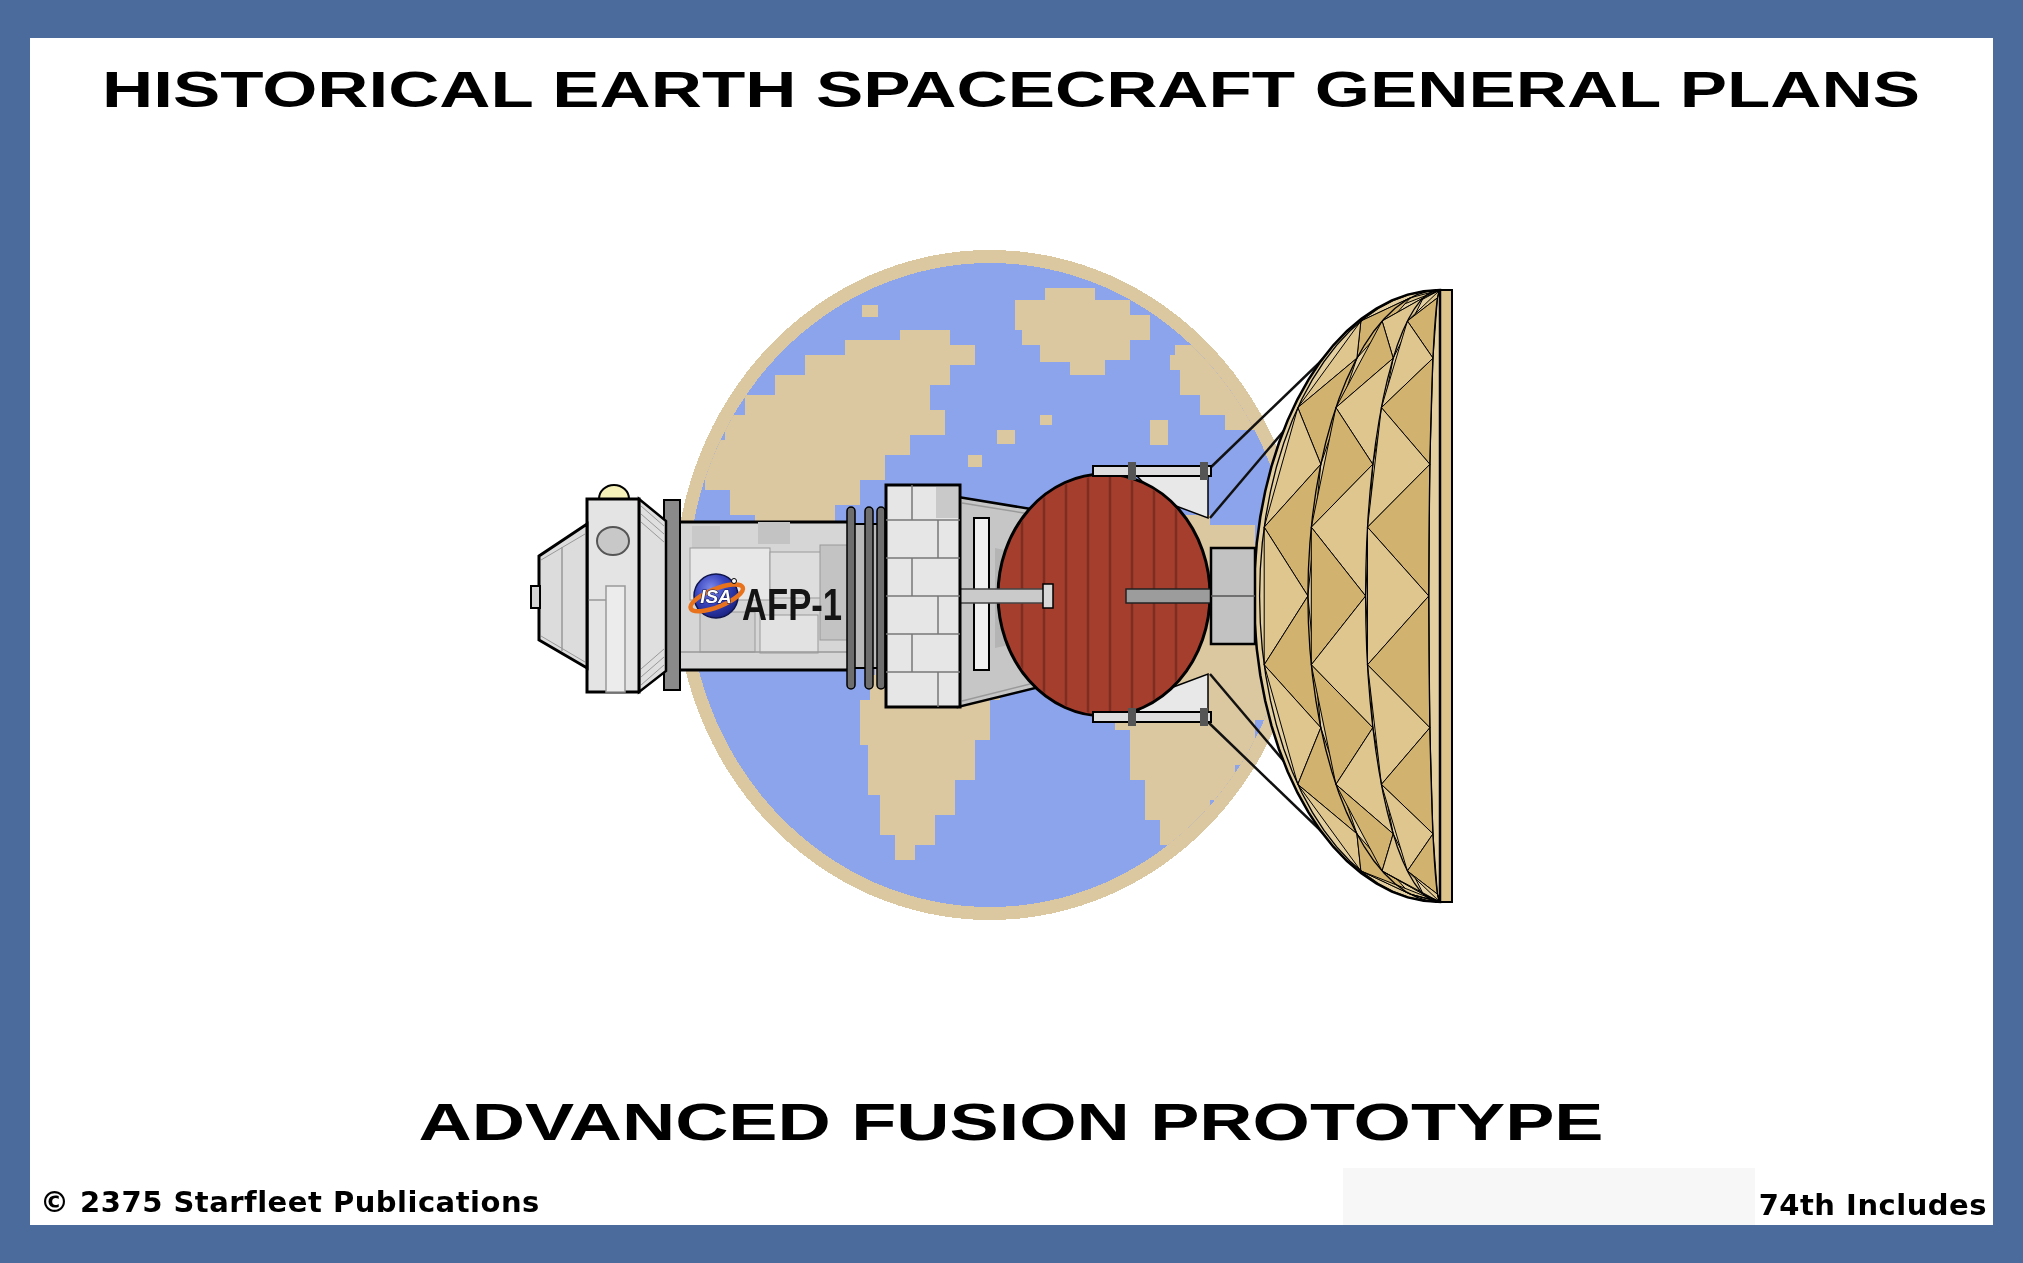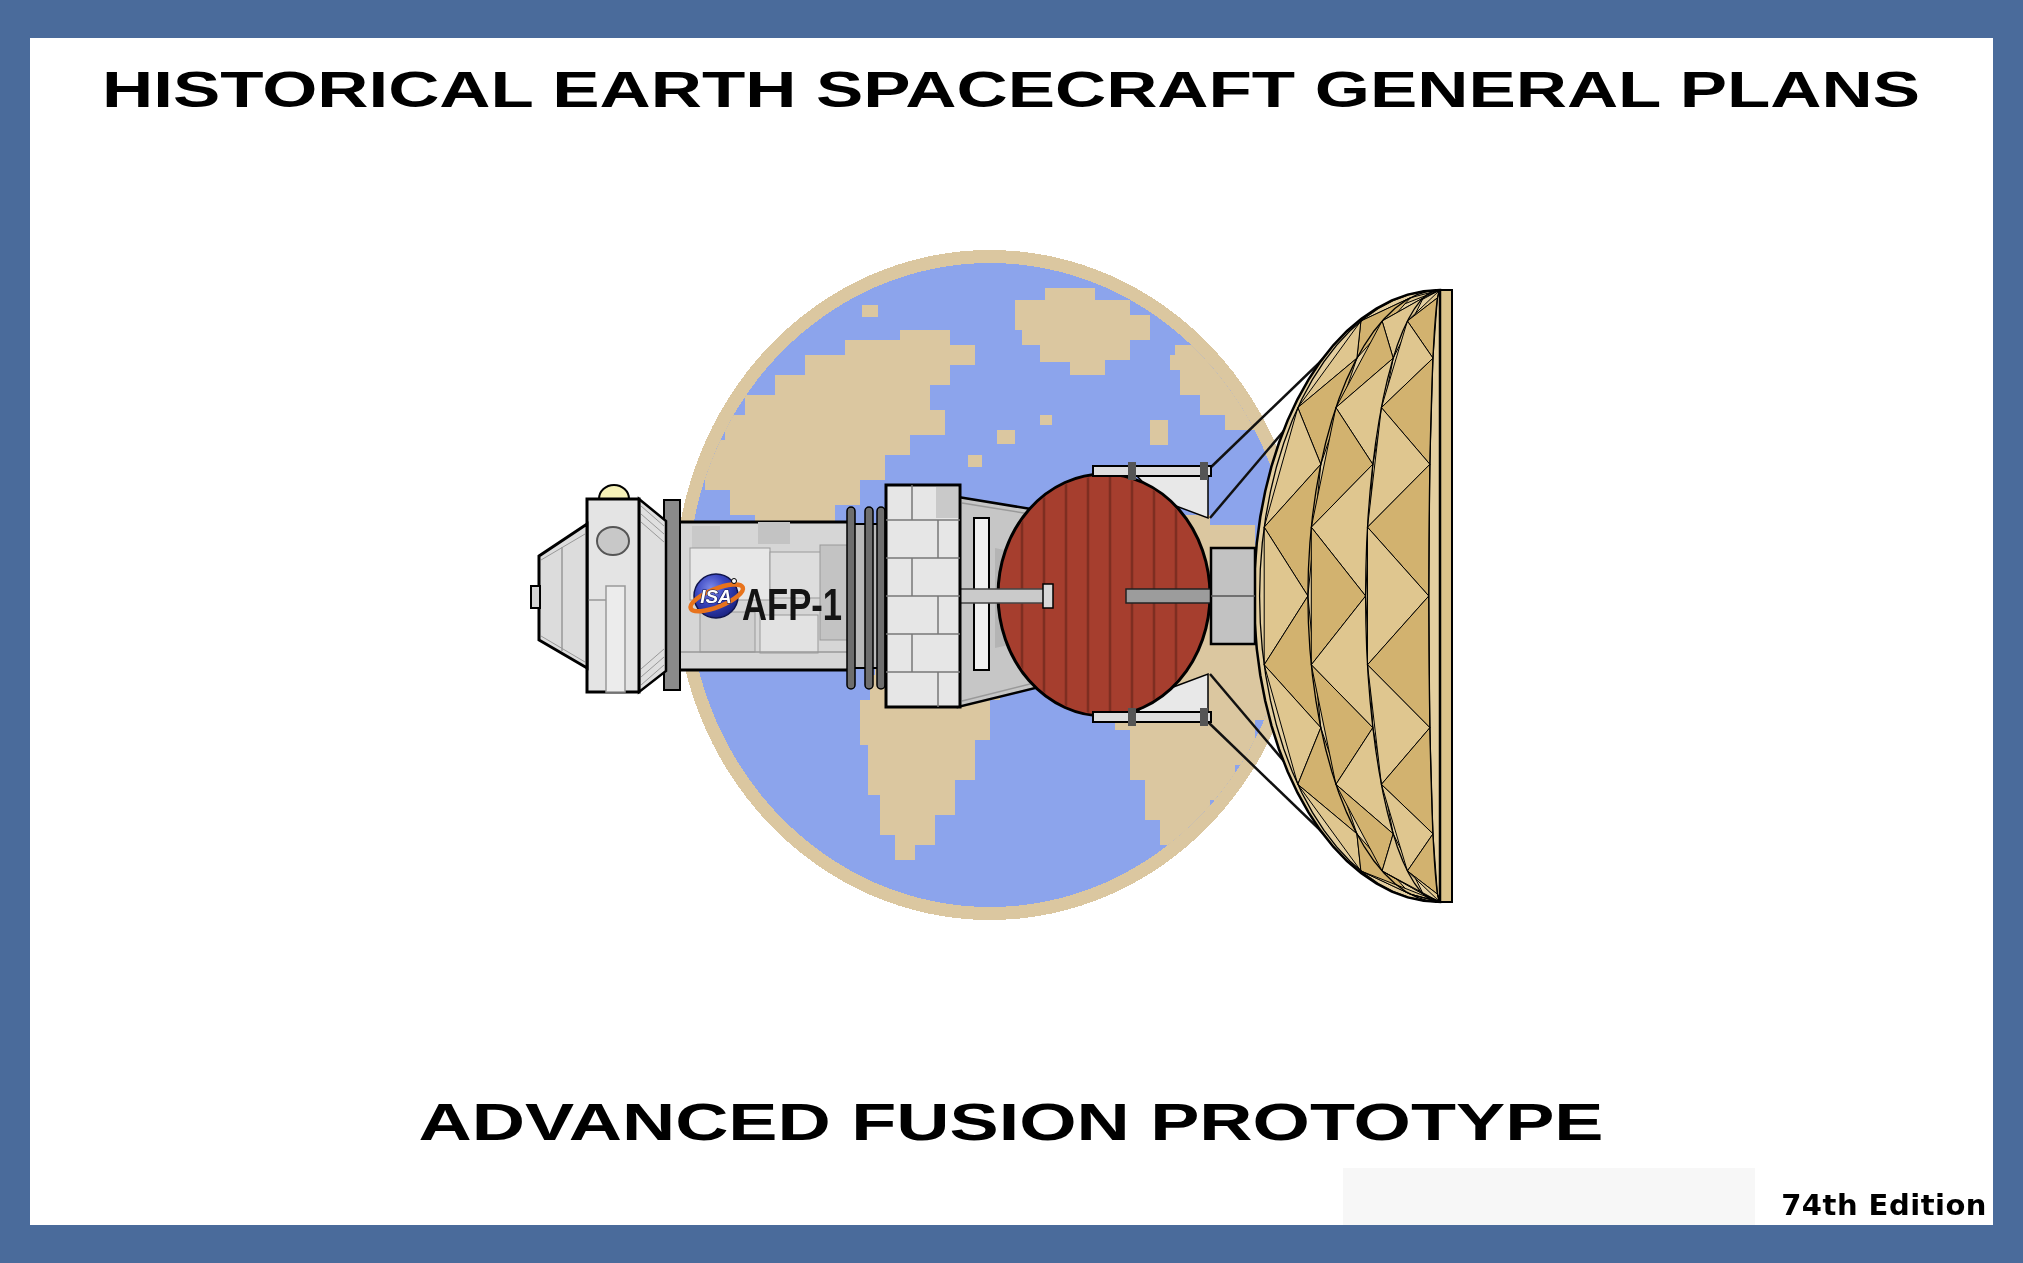--- a/index.html
+++ b/index.html
@@ -233,14 +233,15 @@
       <text class="isa-text" x="0" y="7" text-anchor="middle" font-size="19" style="paint-order:stroke;stroke:#10154d;stroke-width:1.2px;">ISA</text>
     </g>
 
     <text class="afp-text" x="742" y="620" font-size="44" textLength="100" lengthAdjust="spacingAndGlyphs">AFP-1</text>
 
     <text class="display-text" x="1011" y="107" text-anchor="middle" font-size="50" textLength="1818" lengthAdjust="spacingAndGlyphs">HISTORICAL EARTH SPACECRAFT GENERAL PLANS</text>
     <text class="display-text" x="1011" y="1140" text-anchor="middle" font-size="51" textLength="1185" lengthAdjust="spacingAndGlyphs">ADVANCED FUSION PROTOTYPE</text>
   </svg>
 
   <div class="note-box"></div>
-  <div class="footer-text fo-edition">74th Edition</div>
+  <div class="footer-text fo-left">© 2375 Starfleet Publications</div>
+  <div class="footer-text fo-edition">74th Includes</div>
 </div>
 
 </body></html>

